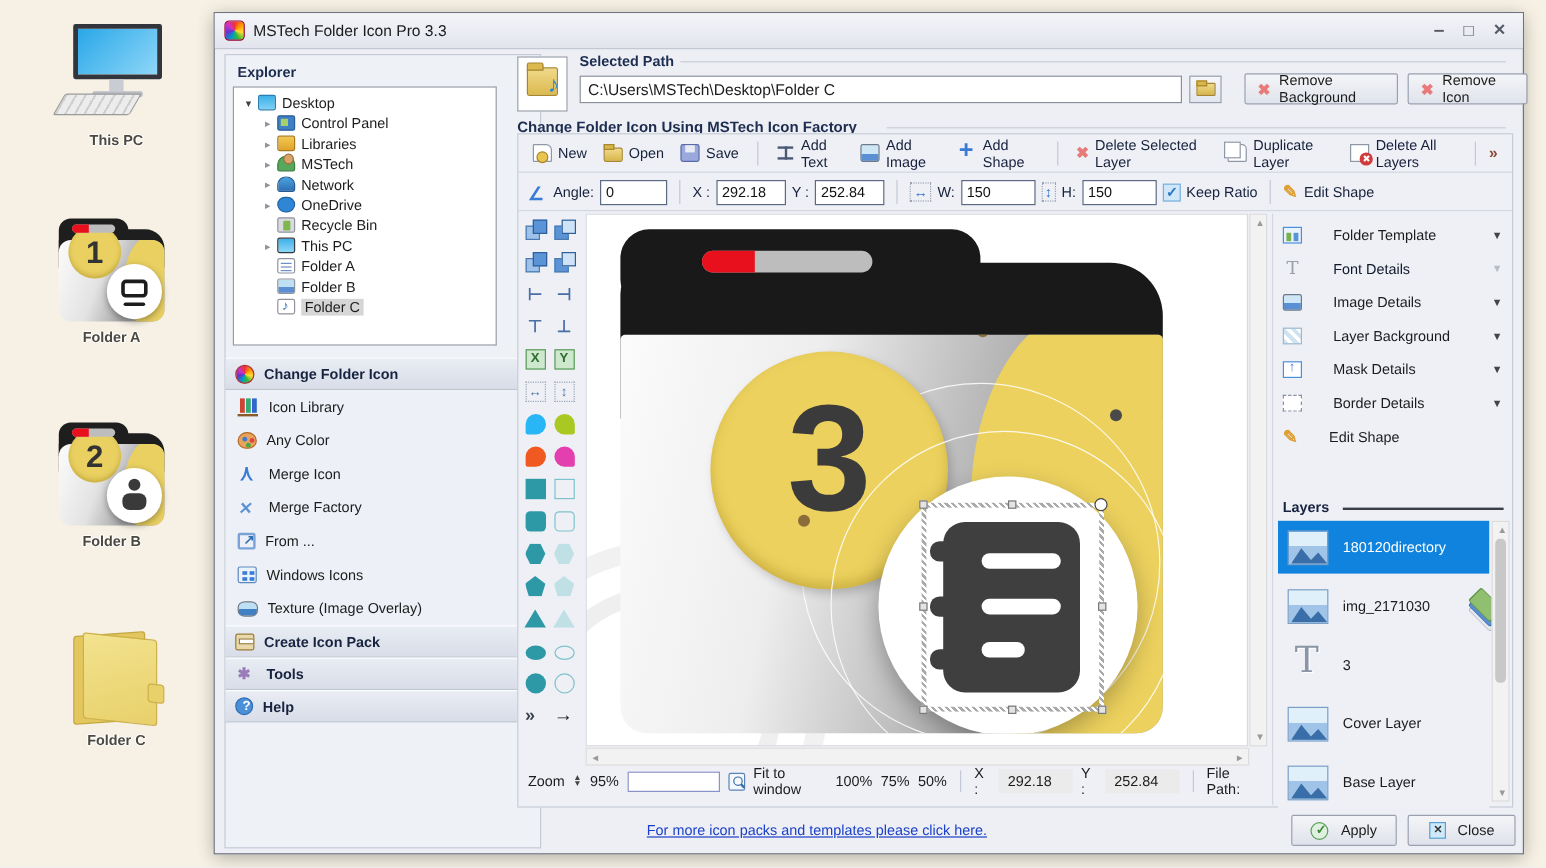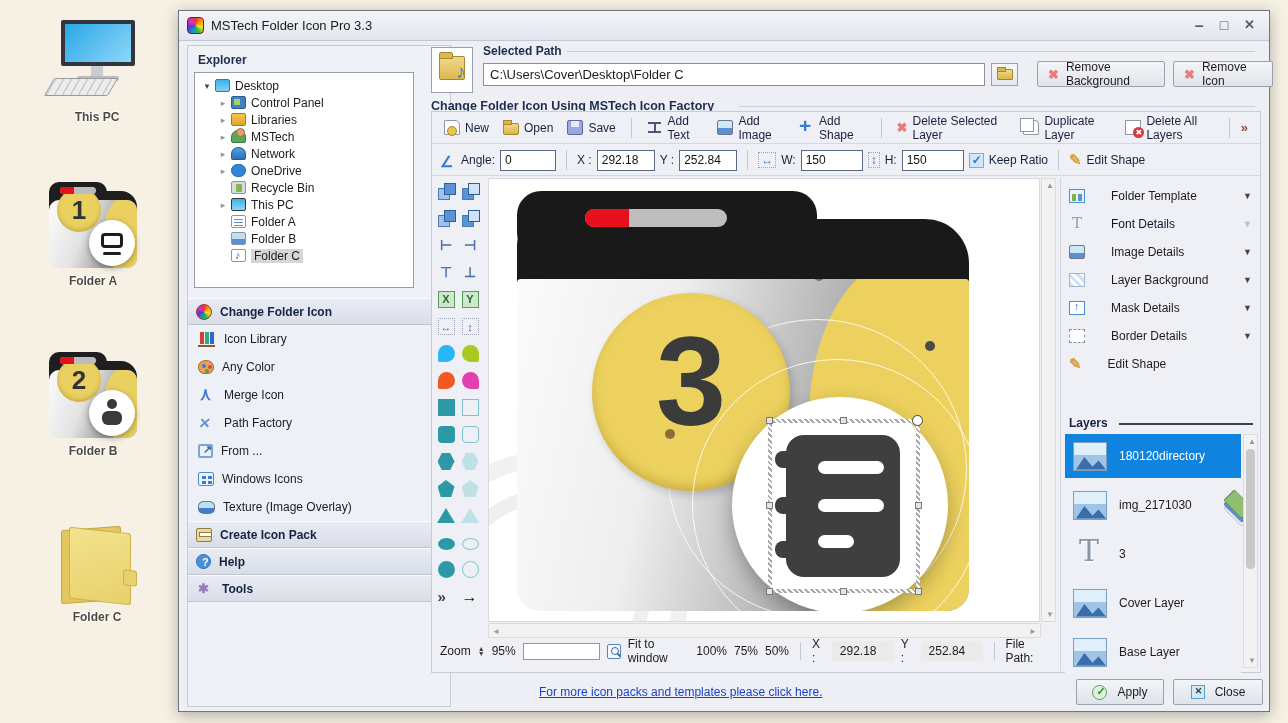--- a/index.html
+++ b/index.html
@@ -412,58 +412,58 @@
       <div class="m-item">
         <span class="mi-ic ic-palette"></span>
         <span>Any Color</span>
       </div>
       <div class="m-item">
         <span class="mi-ic ic-merge"></span>
         <span>Merge Icon</span>
       </div>
       <div class="m-item">
         <span class="mi-ic ic-factory"></span>
-        <span>Path Factory</span>
+        <span>Merge Factory</span>
       </div>
       <div class="m-item">
         <span class="mi-ic ic-from"></span>
         <span>From ...</span>
       </div>
       <div class="m-item">
         <span class="mi-ic ic-winicons"></span>
         <span>Windows Icons</span>
       </div>
       <div class="m-item">
         <span class="mi-ic ic-texture"></span>
         <span>Texture (Image Overlay)</span>
       </div>
       <div class="m-header">
         <span class="mi-ic ic-pack" style="margin-right:8px;"></span>
         <span>Create Icon Pack</span>
         <span class="mh-caret caret-left"></span>
       </div>
       <div class="m-header">
+        <span class="mi-ic ic-tools" style="margin-right:8px;"></span>
+        <span>Tools</span>
+        <span class="mh-caret caret-left"></span>
+      </div>
+      <div class="m-header">
         <span class="mi-ic ic-help" style="margin-right:8px;"></span>
         <span>Help</span>
         <span class="mh-caret caret-left"></span>
       </div>
-      <div class="m-header">
-        <span class="mi-ic ic-tools" style="margin-right:8px;"></span>
-        <span>Tools</span>
-        <span class="mh-caret caret-left"></span>
-      </div>
     </div>
   </div>
 
   <div class="mus-btn">
     <span class="mus-folder"></span>
   </div>
   <span class="sp-label">Selected Path</span>
   <div class="sp-line"></div>
-  <div class="path-input">C:\Users\Cover\Desktop\Folder C</div>
+  <div class="path-input">C:\Users\MSTech\Desktop\Folder C</div>
   <div class="browse-btn">
     <span class="mini-fold"></span>
   </div>
   <div class="chip-btn" style="left:846px; width:128px;">
     <span class="x-red"></span>
     <span>Remove Background</span>
   </div>
   <div class="chip-btn" style="left:982px; width:100px;">
     <span class="x-red"></span>
     <span>Remove Icon</span>

